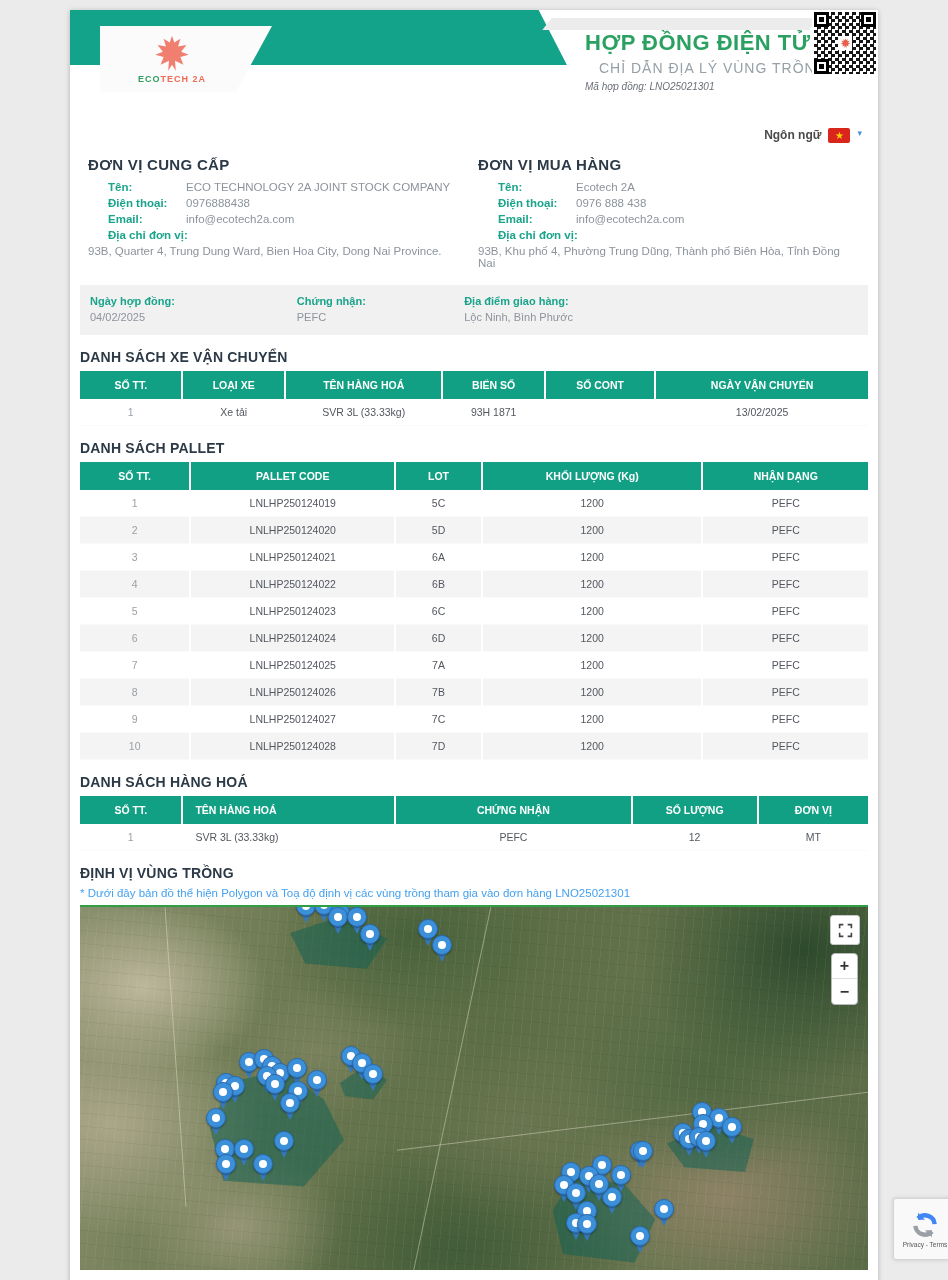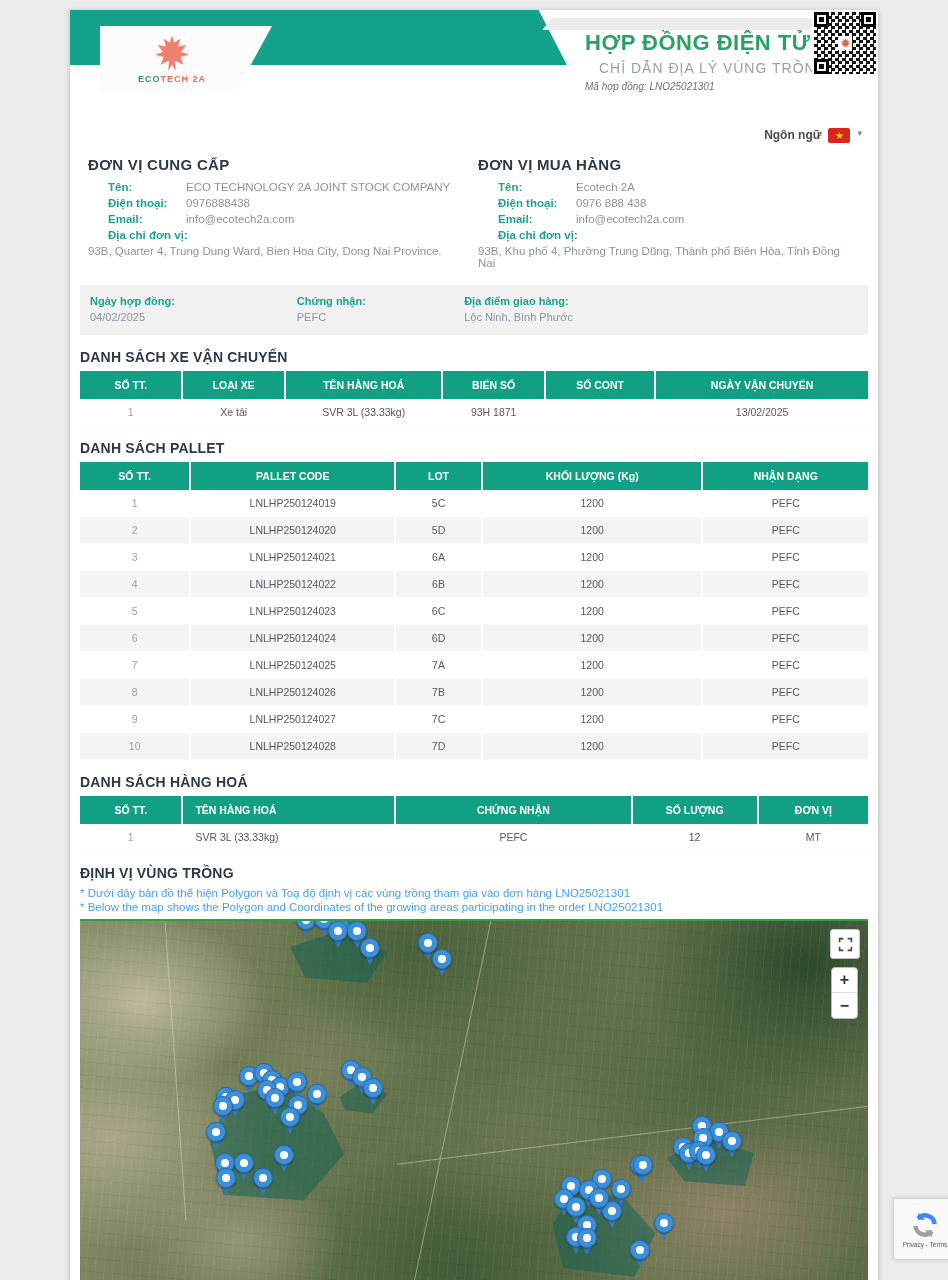--- a/index.html
+++ b/index.html
@@ -403,21 +403,20 @@
           <td>SVR 3L (33.33kg)</td>
           <td>PEFC</td>
           <td>12</td>
           <td>MT</td>
         </tr>
       </tbody>
   </table>
 
   <h3 class="section-heading">ĐỊNH VỊ VÙNG TRỒNG</h3>
   <div class="note">* Dưới đây bản đồ thể hiện Polygon và Toạ độ định vị các vùng trồng tham gia vào đơn hàng LNO25021301</div>
-  <div class="note">* Below the map shows the Polygon and Coordinates of the growing areas participating in the order LNO25021301</div>
 
   <div class="map">
     <div class="map-terrain"></div>
     <div class="map-texture"></div>
     <div class="road road1"></div>
     <div class="road road2"></div>
     <div class="road road3"></div>
     <div>
         <div class="polygon" style="left: 26%; top: 3%; width: 13%; height: 14%; clip-path: polygon(5% 30%, 50% 0%, 100% 40%, 80% 100%, 20% 90%);"></div>
         <div class="polygon" style="left: 16.5%; top: 45%; width: 17%; height: 32%; clip-path: polygon(15% 10%, 55% 0%, 85% 25%, 100% 60%, 70% 100%, 10% 95%, 0% 50%);"></div>

